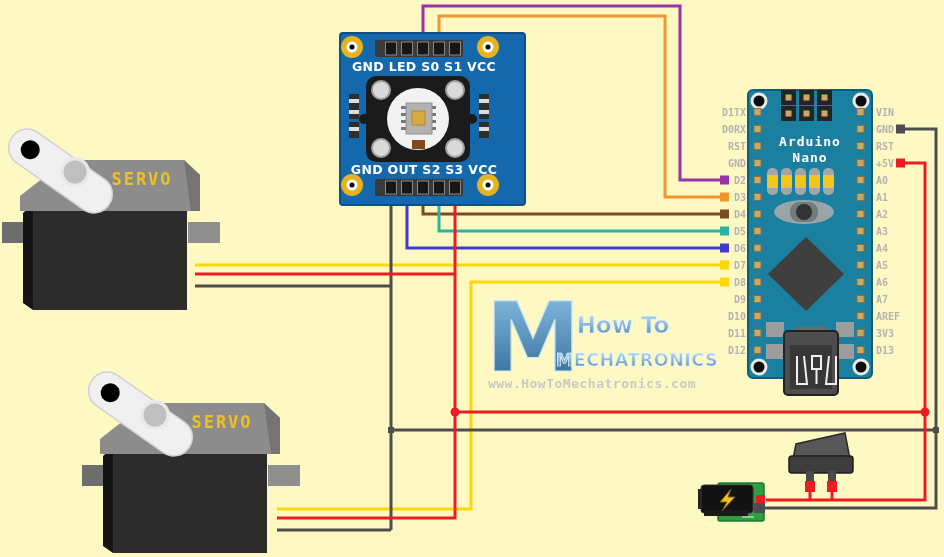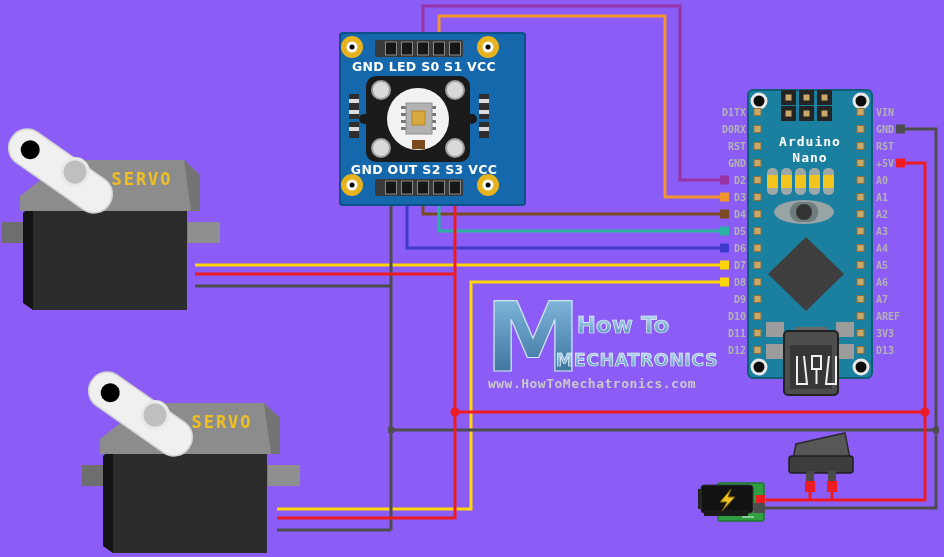--- a/index.html
+++ b/index.html
@@ -1,16 +1,16 @@
 <!DOCTYPE html>
 <html><head>
 <meta charset="utf-8">
 <style>
   html,body{margin:0;padding:0;background:#000;}
-  .stage{position:relative;width:944px;height:557px;background:#8b5cf6;overflow:hidden;}
+  .stage{position:relative;width:944px;height:557px;background:#fef9c3;overflow:hidden;}
   text{user-select:none;}
   .pinlbl{font:bold 10px "DejaVu Sans Mono",monospace;fill:#b3b3b3;}
   .senslbl{font:bold 12.5px "DejaVu Sans",sans-serif;fill:#ffffff;letter-spacing:.3px;}
   .ardtitle{font:bold 13px "DejaVu Sans Mono",monospace;fill:#ffffff;letter-spacing:1px;}
   .servolbl{font:bold 17px "DejaVu Sans Mono",monospace;fill:#f0c020;letter-spacing:2px;}
   .logom{font:bold 96px "DejaVu Sans",sans-serif;}
   .logo1{font:bold 23px "DejaVu Sans",sans-serif;}
   .logo2{font:bold 17.5px "DejaVu Sans",sans-serif;letter-spacing:.5px;}
   .logourl{font:bold 13px "DejaVu Sans Mono",monospace;fill:#c9c9c9;letter-spacing:.5px;}
 </style>

